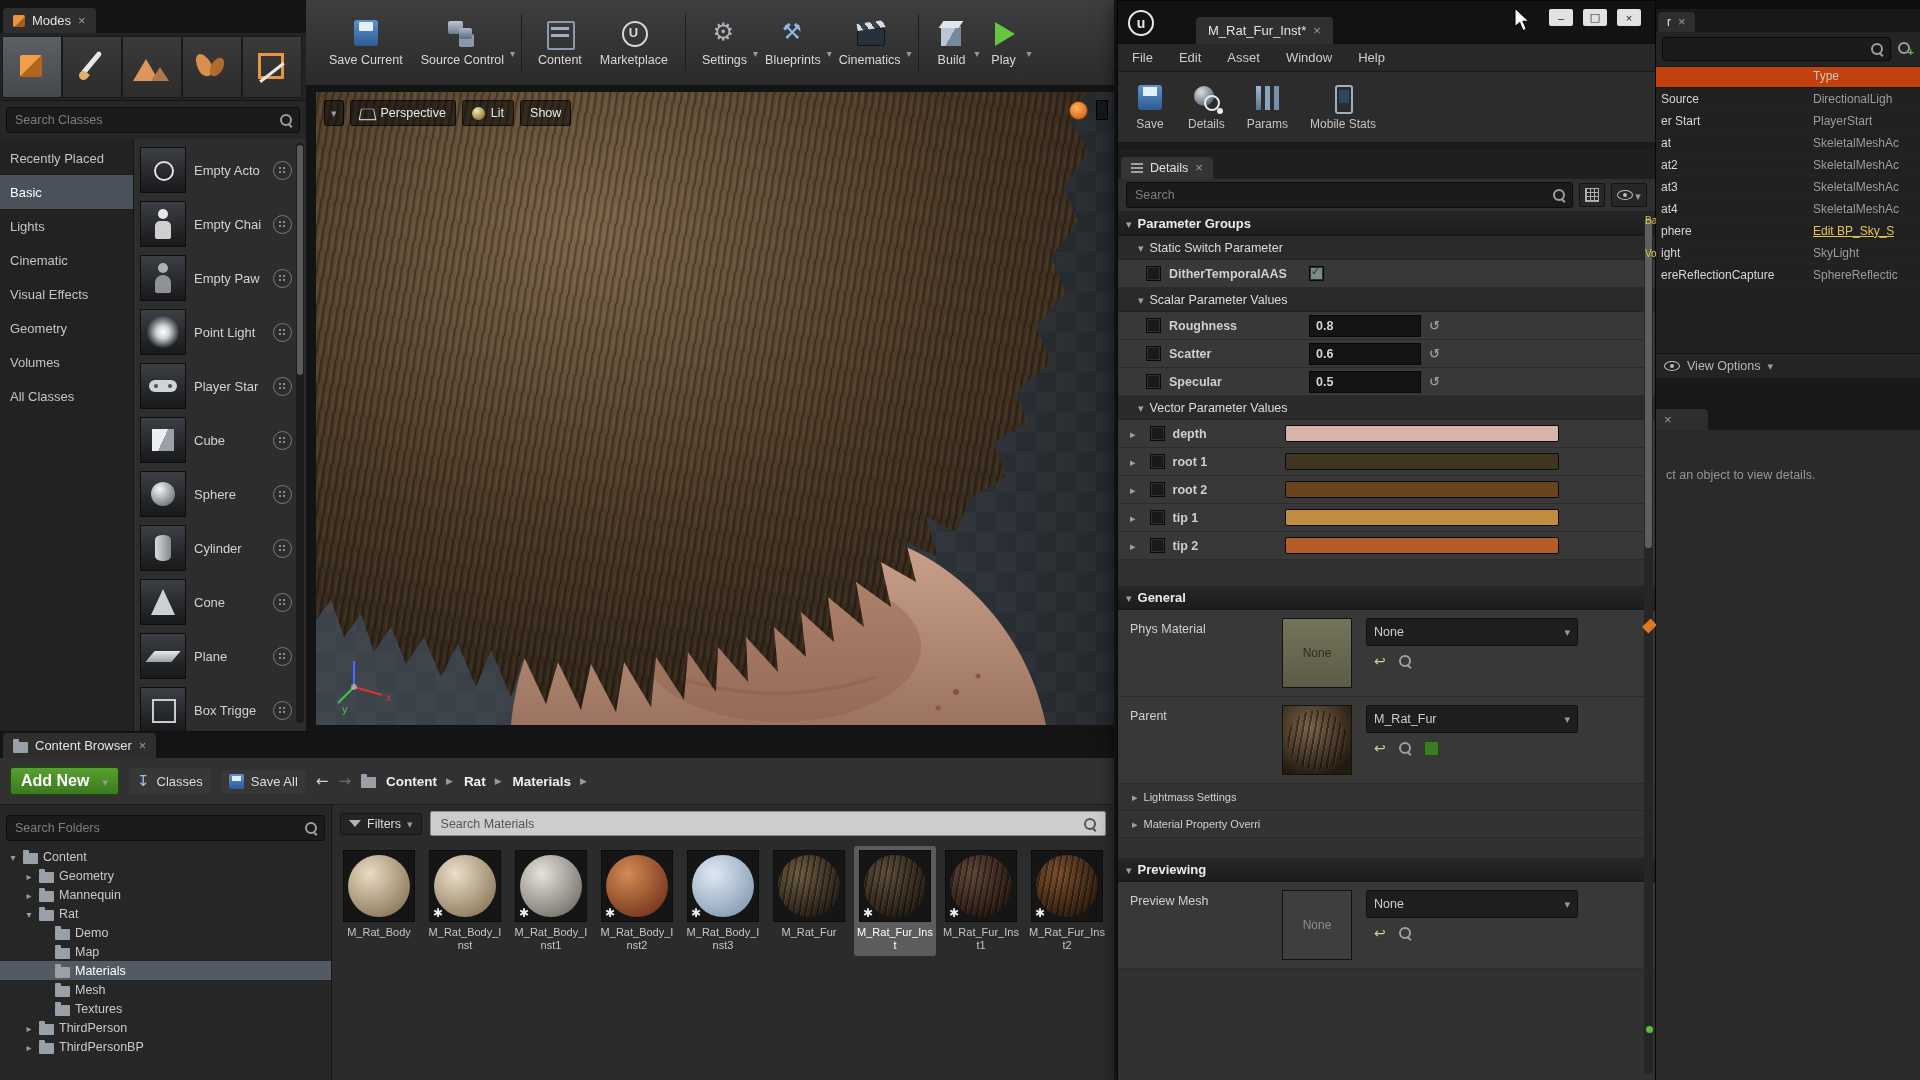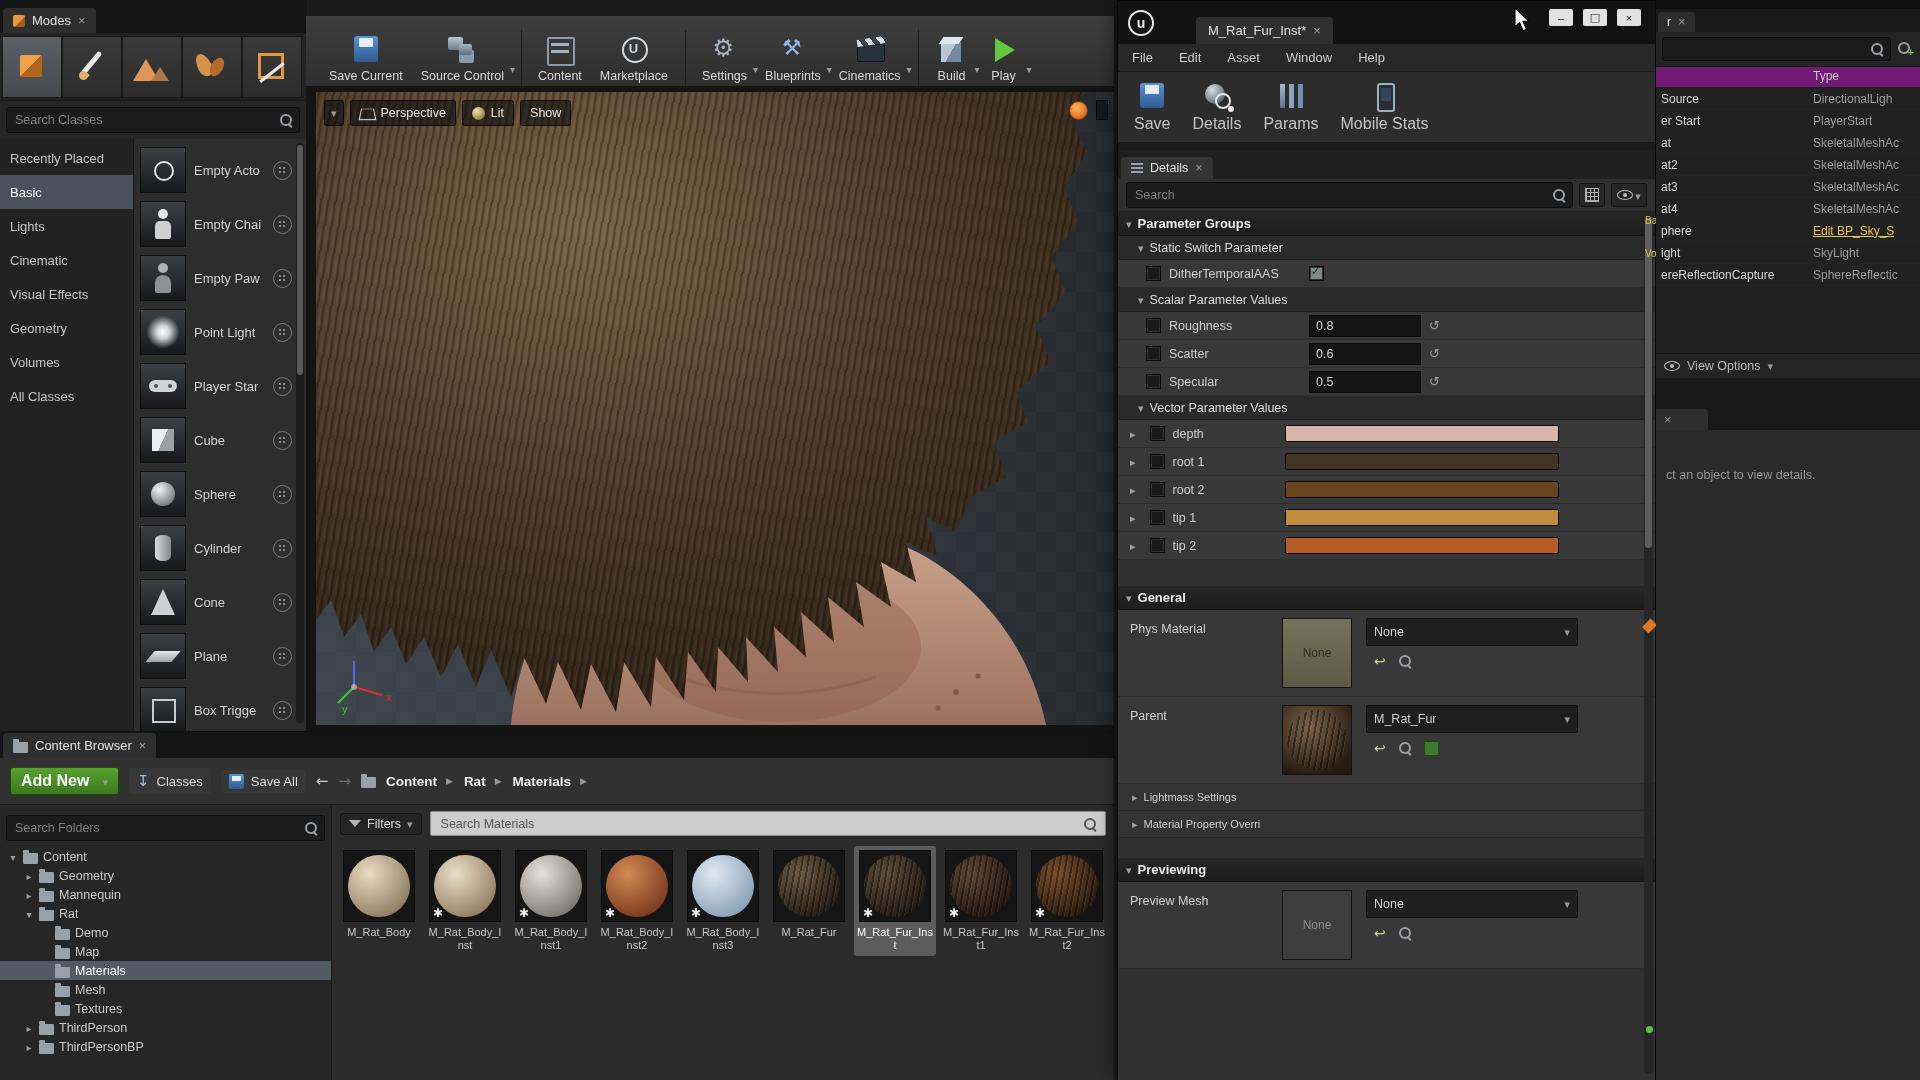--- a/index.html
+++ b/index.html
@@ -70,21 +70,21 @@
   .a-ico[data-kind="cone"]::before{left:10px;top:9px;border-left:12px solid transparent;border-right:12px solid transparent;border-bottom:26px solid #cdd1d5;}
   .a-ico[data-kind="plane"]::before{left:9px;top:17px;width:26px;height:11px;background:linear-gradient(#e8eaec,#9ca1a6);transform:skewX(-40deg);}
   .a-ico[data-kind="trigger"]::before{left:11px;top:11px;width:20px;height:20px;border:2px solid #c8ccd0;}
   .actor-label{flex:1;color:#d2d2d2;font-size:13px;white-space:nowrap;overflow:hidden;}
   .grab{width:17px;height:17px;border:1px solid #7a7a7a;border-radius:50%;position:relative;flex:none;}
   .grab::before{content:"";position:absolute;left:5px;top:5px;width:2px;height:2px;background:#8a8a8a;
     box-shadow:4px 0 0 #8a8a8a,0 4px 0 #8a8a8a,4px 4px 0 #8a8a8a;}
   .vscroll{position:absolute;right:2px;top:4px;width:8px;height:580px;background:#1c1c1c;border-radius:4px;}
   .vscroll .thumb{position:absolute;left:1px;top:2px;width:6px;height:230px;background:#5a5a5a;border-radius:3px;}
   
-  #lvl-toolbar{position:absolute;left:306px;top:16px;width:808px;height:86px;
+  #lvl-toolbar{position:absolute;left:306px;top:0;width:808px;height:86px;
     background:linear-gradient(#3e3e3e,#2b2b2b);border-bottom:1px solid #141414;
     display:flex;align-items:center;padding-left:14px;box-sizing:border-box;}
   .tb-btn{display:flex;flex-direction:column;align-items:center;gap:3px;padding:4px 9px;position:relative;}
   .tb-btn.groupstart{border-left:1px solid #1d1d1d;margin-left:8px;padding-left:16px;}
   .tb-btn .tb-label{font-size:12.5px;color:#d8d8d8;white-space:nowrap;}
   .tb-btn .caret{display:none;position:absolute;right:-2px;top:34px;color:#9a9a9a;font-size:10px;}
   .tb-btn.dropdown .caret{display:block;}
   .tb-ico{width:34px;height:32px;position:relative;display:block;}
   .tb-ico::before,.tb-ico::after{content:"";position:absolute;}
   .tb-ico[data-kind="save-current"]::before{left:5px;top:2px;width:24px;height:26px;background:linear-gradient(#5a94d4,#2e5a92);border-radius:3px;}
@@ -172,21 +172,21 @@
   #mw-title .tab{margin-left:42px;padding:6px 12px;background:#303030;}
   .winbtns{position:absolute;right:14px;top:8px;display:flex;gap:10px;}
   .winbtn{width:24px;height:17px;background:#e2e2e2;border-radius:2px;display:flex;align-items:center;justify-content:center;color:#222;font-size:11px;}
   .winbtn.min::before{content:"–";}
   .winbtn.max::before{content:"□";font-family:"DejaVu Sans",sans-serif;}
   .winbtn.close::before{content:"×";}
   #mw-menus{height:27px;background:#282828;display:flex;align-items:center;gap:26px;padding-left:14px;border-bottom:1px solid #191919;text-align:right;}
   .menu-item{color:#cdcdcd;font-size:13px;}
   #mw-toolbar{height:70px;background:#2c2c2c;border-bottom:1px solid #191919;display:flex;align-items:center;gap:6px;padding-left:8px;}
   .mw-tbtn{display:flex;flex-direction:column;align-items:center;gap:4px;padding:4px 8px;}
-  .mw-tbtn .tb-label{font-size:16px;color:#c4c4c4;white-space:nowrap;}
+  .mw-tbtn .tb-label{font-size:12px;color:#c4c4c4;white-space:nowrap;}
   .mw-ico{width:32px;height:30px;position:relative;}
   .mw-ico::before,.mw-ico::after{content:"";position:absolute;}
   .mw-ico[data-kind="save"]::before{left:4px;top:2px;width:24px;height:25px;background:linear-gradient(#5a94d4,#2e5a92);border-radius:3px;}
   .mw-ico[data-kind="save"]::after{left:9px;top:4px;width:14px;height:9px;background:#e6eef8;}
   .mw-ico[data-kind="browse"]::before{left:4px;top:3px;width:20px;height:20px;border-radius:50%;background:radial-gradient(circle at 35% 30%,#d6dde4,#5a6470 80%);}
   .mw-ico[data-kind="browse"]::after{left:14px;top:12px;width:12px;height:12px;border:2.5px solid #e8e8e8;border-radius:50%;box-shadow:8px 8px 0 -5px #e8e8e8;}
   .mw-ico[data-kind="params"]::before{left:5px;top:3px;width:5px;height:24px;background:linear-gradient(#9fb8d4,#5a7490);box-shadow:9px 0 0 #8aa4c0,18px 0 0 #74900ac;}
   .mw-ico[data-kind="params"]::after{left:5px;top:3px;width:5px;height:24px;background:transparent;box-shadow:9px 0 0 #8aa4c0,18px 0 0 #7490ac;}
   .mw-ico[data-kind="mobile-stats"]::before{left:8px;top:2px;width:14px;height:25px;border:2px solid #9ab0c4;border-radius:3px;}
   .mw-ico[data-kind="mobile-stats"]::after{left:12px;top:7px;width:10px;height:13px;background:#33475c;}
@@ -195,21 +195,21 @@
   #details-tabrow .tab{font-size:12.5px;padding:4px 10px;background:#343434;}
   .det-ico{width:12px;height:10px;background:repeating-linear-gradient(0deg,#9aa0a6 0 2px,transparent 2px 4px);flex:none;}
   #details-search{height:32px;background:#2f2f2f;display:flex;align-items:center;gap:6px;padding:0 8px;border-bottom:1px solid #232323;}
   #details-search .searchrow{flex:1;margin:0;}
   .sq-btn{width:24px;height:22px;background:#262626;border:1px solid #141414;border-radius:2px;display:flex;align-items:center;justify-content:center;gap:2px;}
   .grid-ico{width:12px;height:12px;border:1px solid #b0b0b0;background-image:repeating-linear-gradient(0deg,#b0b0b0 0 1px,transparent 1px 4px),repeating-linear-gradient(90deg,#b0b0b0 0 1px,transparent 1px 4px);}
   #details-body{position:relative;height:869px;background:#313131;overflow:hidden;}
   .sect-head{height:23px;background:linear-gradient(#262626,#1d1d1d);display:flex;align-items:center;padding-left:8px;
      color:#ececec;font-weight:bold;font-size:13px;border-bottom:1px solid #161616;}
   .sub-head{height:23px;background:#2a2a2a;display:flex;align-items:center;padding-left:20px;color:#dcdcdc;font-size:12.5px;border-bottom:1px solid #222;}
-  .d-row{height:27px;display:flex;align-items:center;background:#383838;border-bottom:1px solid #2c2c2c;padding-left:28px;gap:8px;}
+  .d-row{height:27px;display:flex;align-items:center;background:#383838;border-bottom:1px solid #2c2c2c;padding-left:28px;gap:8px;font-weight:bold;}
   .d-label{width:132px;color:#cfcfcf;font-size:12.5px;white-space:nowrap;overflow:hidden;flex:none;}
   .numbox{width:98px;height:20px;background:#141414;border:1px solid #090909;color:#d4d4d4;display:flex;align-items:center;padding:0 6px;font-size:12.5px;}
   .valcb{width:13px;height:13px;background:#191919;border:1px solid #090909;box-shadow:inset 0 0 0 1px #303030;position:relative;}
   .checked .valcb{background:#7b8a88;}
   .checked .valcb::before{content:"✓";position:absolute;left:1px;top:-2px;color:#22302e;font-size:11px;font-family:"DejaVu Sans",sans-serif;}
   .v-row{padding-left:12px;}
   .swatchbar{width:272px;height:15px;background:var(--swatch,#888);border:1px solid #0a0a0a;border-radius:2px;}
   .g-row{display:flex;background:#383838;border-bottom:1px solid #2c2c2c;padding:8px 0 8px 12px;}
   .g-label{width:152px;color:#cfcfcf;font-size:12.5px;padding-top:4px;flex:none;}
   .g-thumb{width:68px;height:68px;border:1px solid #121212;display:flex;align-items:center;justify-content:center;font-size:12px;flex:none;}
@@ -228,21 +228,21 @@
   
   #right-panel{position:absolute;left:1656px;top:0;width:264px;height:1080px;background:#242424;}
   #rp-topstrip{height:9px;background:#0f0f0f;}
   #rp-tabs{height:23px;background:#181818;display:flex;align-items:flex-end;}
   #rp-tabs .tab{padding:3px 9px;font-size:12px;margin-left:2px;}
   #rp-search{display:flex;align-items:center;gap:5px;padding:5px 6px;}
   #rp-search .searchrow{flex:1;margin:0;height:22px;}
   .addmag{position:relative;width:18px;height:18px;}
   .addmag::before{content:"";position:absolute;left:2px;top:2px;width:8px;height:8px;border:2px solid #9aa0a6;border-radius:50%;}
   .addmag::after{content:"+";position:absolute;right:0;bottom:0;color:#6fbf4a;font-size:11px;font-weight:bold;}
-  #rp-colhead{height:20px;background:#701a75;border-top:1px solid #1a1a1a;border-bottom:1px solid #1a1a1a;position:relative;color:#c8c8c8;font-size:12px;}
+  #rp-colhead{height:20px;background:#c2410c;border-top:1px solid #1a1a1a;border-bottom:1px solid #1a1a1a;position:relative;color:#c8c8c8;font-size:12px;}
   #rp-colhead span{position:absolute;left:157px;top:2px;}
   #rp-rows{height:265px;background:#212121;position:relative;}
   .o-row{height:21px;position:relative;display:flex;align-items:center;border-bottom:1px solid rgba(255,255,255,.015);}
   .o-name{position:absolute;left:5px;color:#d6d6d6;font-size:12px;white-space:nowrap;}
   .o-type{position:absolute;left:157px;color:#9c9c9c;font-size:12px;white-space:nowrap;overflow:hidden;max-width:104px;}
   .o-row.link .o-type{color:#e6c54d;text-decoration:underline;}
   #rp-viewopts{height:24px;display:flex;align-items:center;gap:7px;padding-left:8px;background:#242424;border-top:1px solid #181818;color:#b8b8b8;font-size:12.5px;}
   #rp-gap{height:30px;background:#191919;}
   #rp-tabs2{height:22px;background:#181818;display:flex;align-items:flex-end;}
   #rp-tabs2 .tab{width:36px;padding:3px 8px;margin-left:0;border-radius:0 4px 0 0;}

